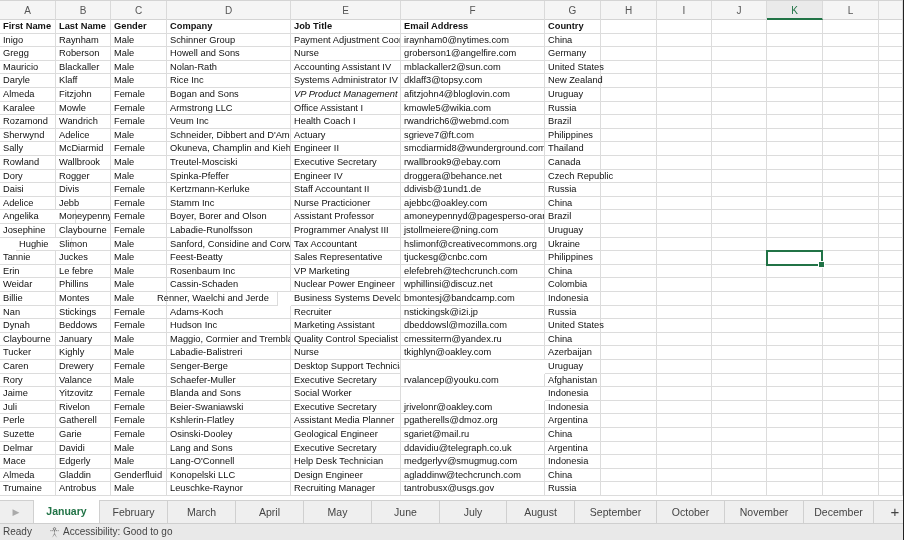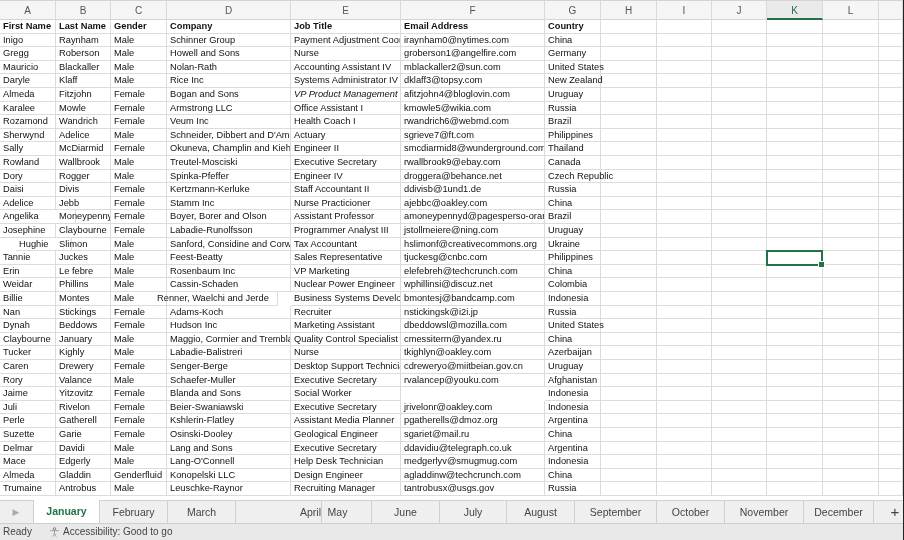--- a/index.html
+++ b/index.html
@@ -419,21 +419,20 @@
         <div class="cell" style="left: 767px; width: 56px;"></div>
         <div class="cell" style="left: 823px; width: 56px;"></div>
         <div class="cell" style="left: 879px; width: 24px;"></div>
       </div>
       <div class="row" style="top: 340px;">
         <div class="cell" style="left: 0px; width: 56px;">Caren</div>
         <div class="cell" style="left: 56px; width: 55px;">Drewery</div>
         <div class="cell" style="left: 111px; width: 56px;">Female</div>
         <div class="cell" style="left: 167px; width: 124px;">Senger-Berge</div>
         <div class="cell" style="left: 291px; width: 110px;">Desktop Support Technician</div>
-        <div class="cell" style="left: 401px; width: 144px;">cdreweryo@miitbeian.gov.cn</div>
         <div class="cell ovf" style="left: 545px; width: 56px;">Uruguay</div>
         <div class="cell" style="left: 601px; width: 56px;"></div>
         <div class="cell" style="left: 657px; width: 55px;"></div>
         <div class="cell" style="left: 712px; width: 55px;"></div>
         <div class="cell" style="left: 767px; width: 56px;"></div>
         <div class="cell" style="left: 823px; width: 56px;"></div>
         <div class="cell" style="left: 879px; width: 24px;"></div>
       </div>
       <div class="row" style="top: 353.6px;">
         <div class="cell" style="left: 0px; width: 56px;">Rory</div>
@@ -574,21 +573,21 @@
       <div class="handle"></div>
     </div>
   </div>
 
 <div class="tabbar" id="tabbar">
   <div class="tab-nav">▶</div>
   <div class="tab-add">+</div>
 <div class="tab active" style="left: 33px; width: 67px;">January</div>
     <div class="tab" style="left: 100px; width: 68px;">February</div>
     <div class="tab" style="left: 168px; width: 68px;">March</div>
-    <div class="tab" style="left: 254px; width: 68px; text-align: right;">April</div>
+    <div class="tab" style="left: 236px; width: 68px;">April</div>
     <div class="tab" style="left: 304px; width: 68px;">May</div>
     <div class="tab" style="left: 372px; width: 68px;">June</div>
     <div class="tab" style="left: 440px; width: 67px;">July</div>
     <div class="tab" style="left: 507px; width: 68px;">August</div>
     <div class="tab" style="left: 575px; width: 82px;">September</div>
     <div class="tab" style="left: 657px; width: 68px;">October</div>
     <div class="tab" style="left: 725px; width: 79px;">November</div>
     <div class="tab" style="left: 804px; width: 70px;">December</div>
   </div>
 

